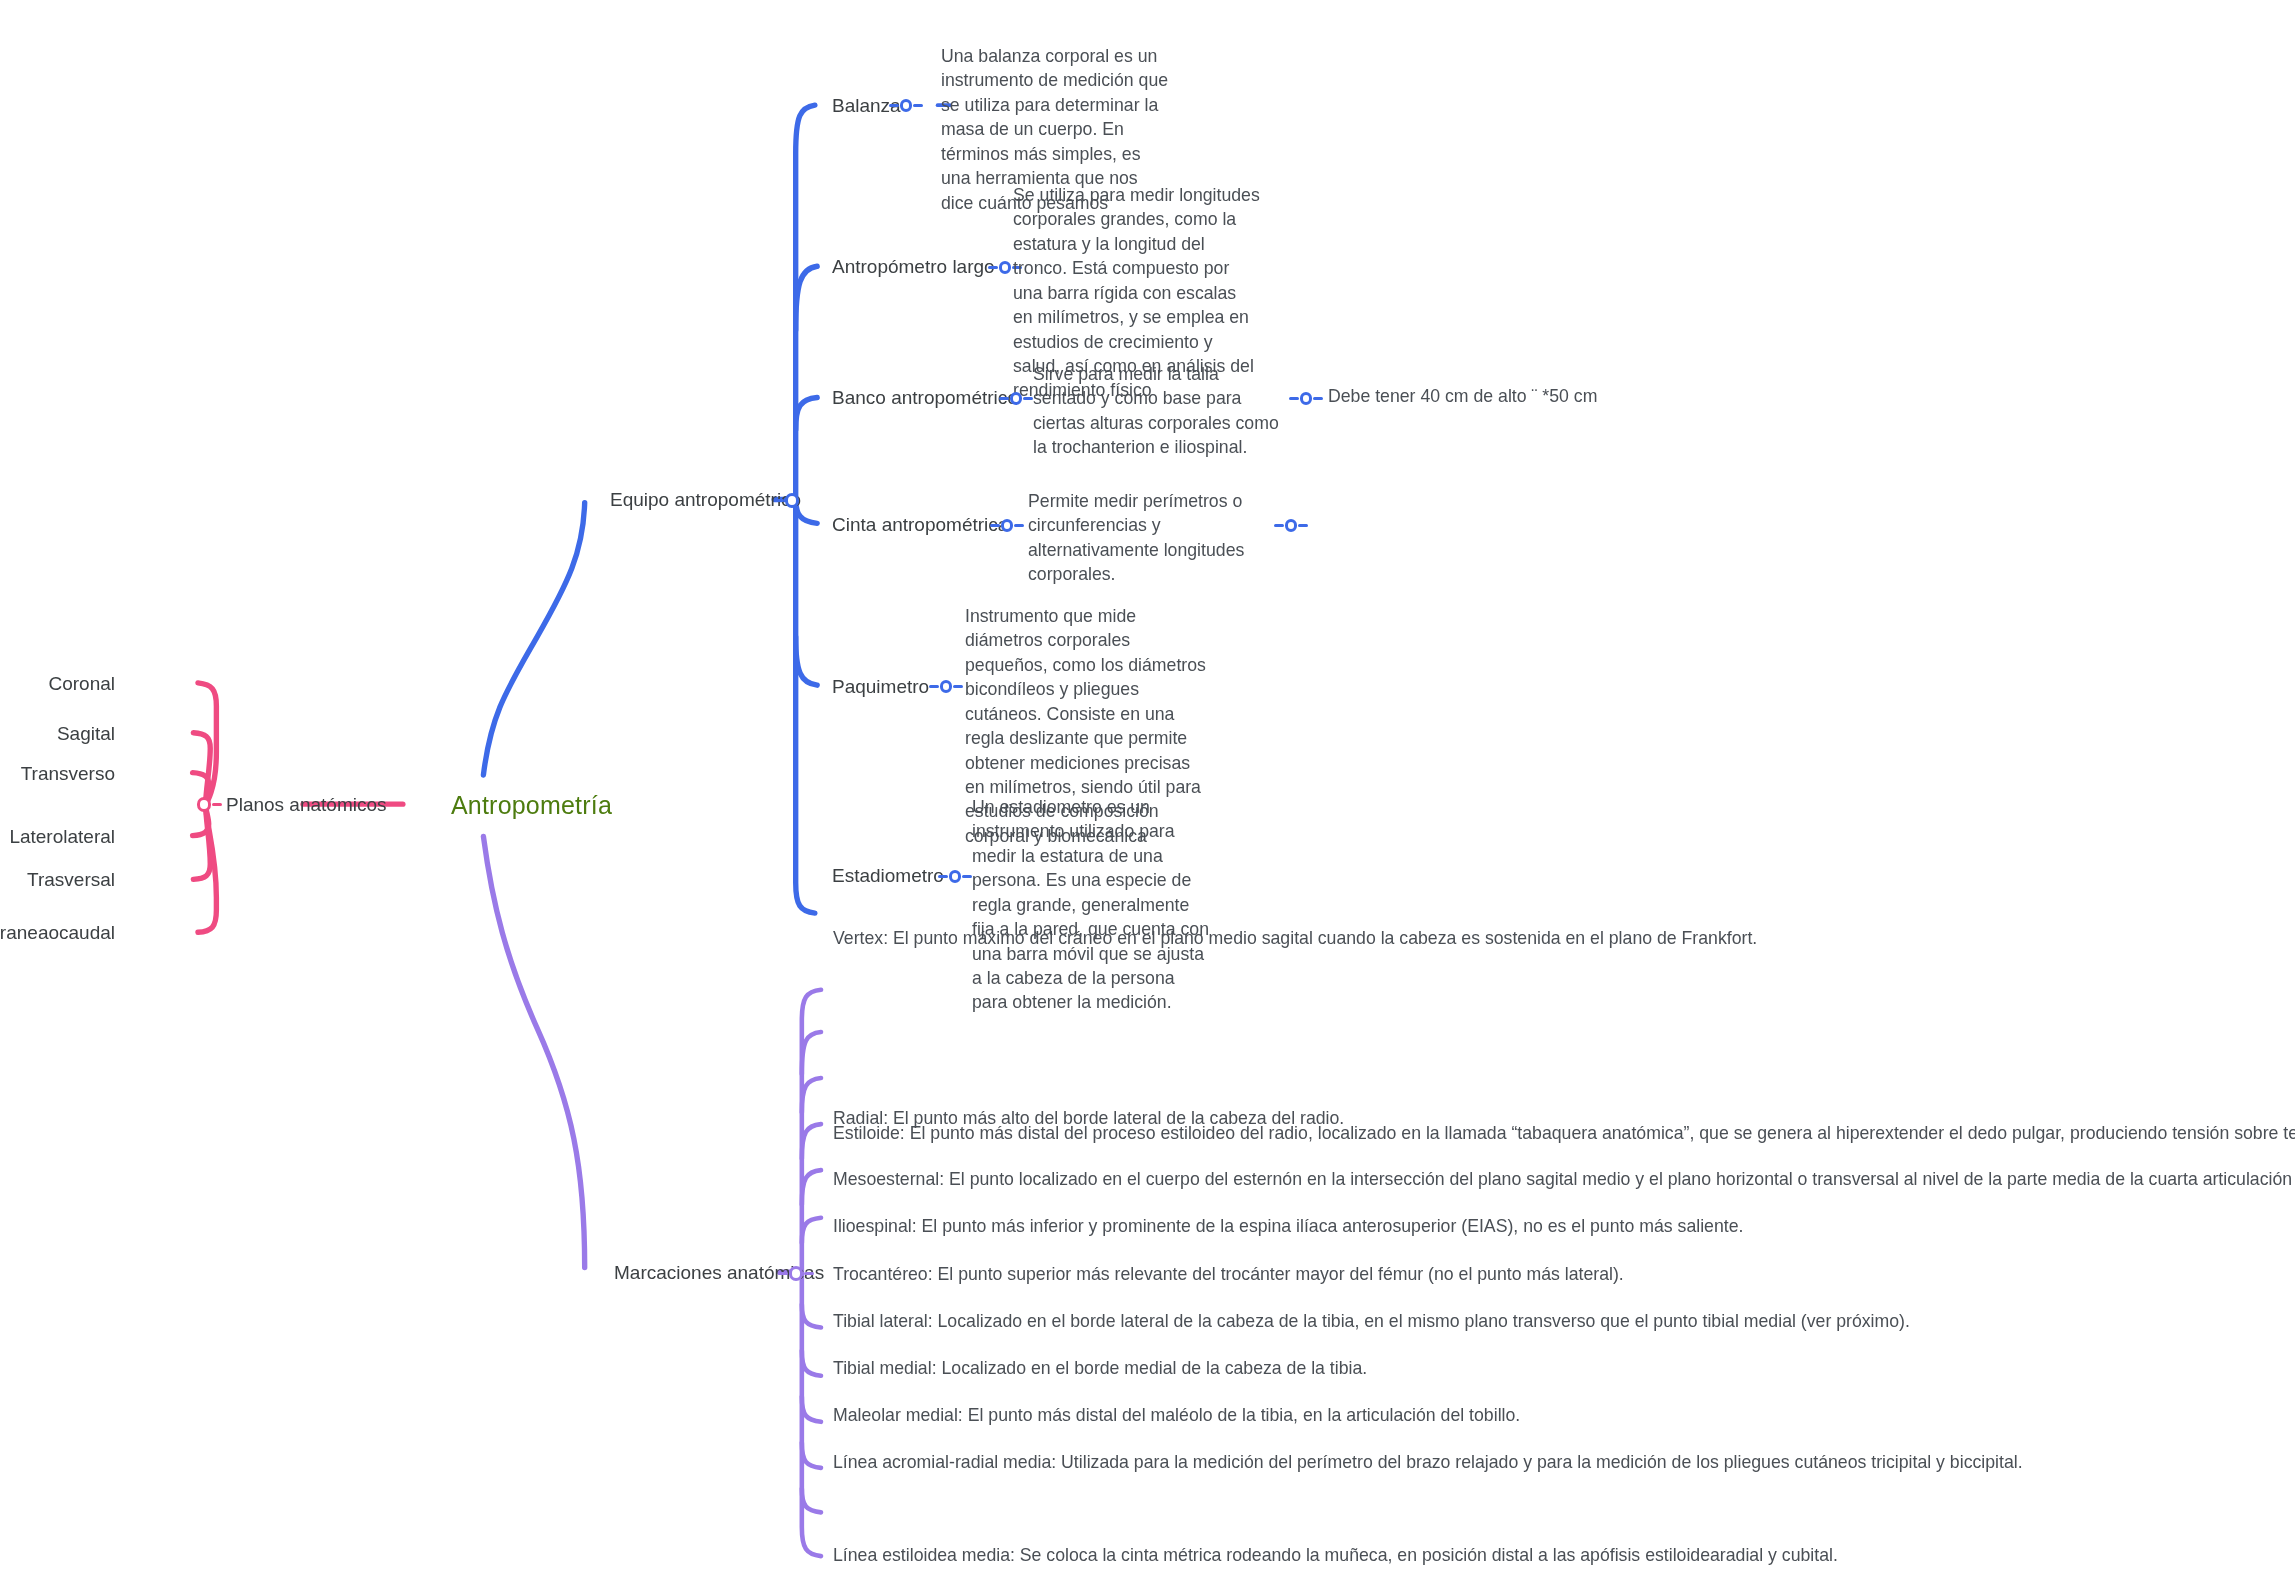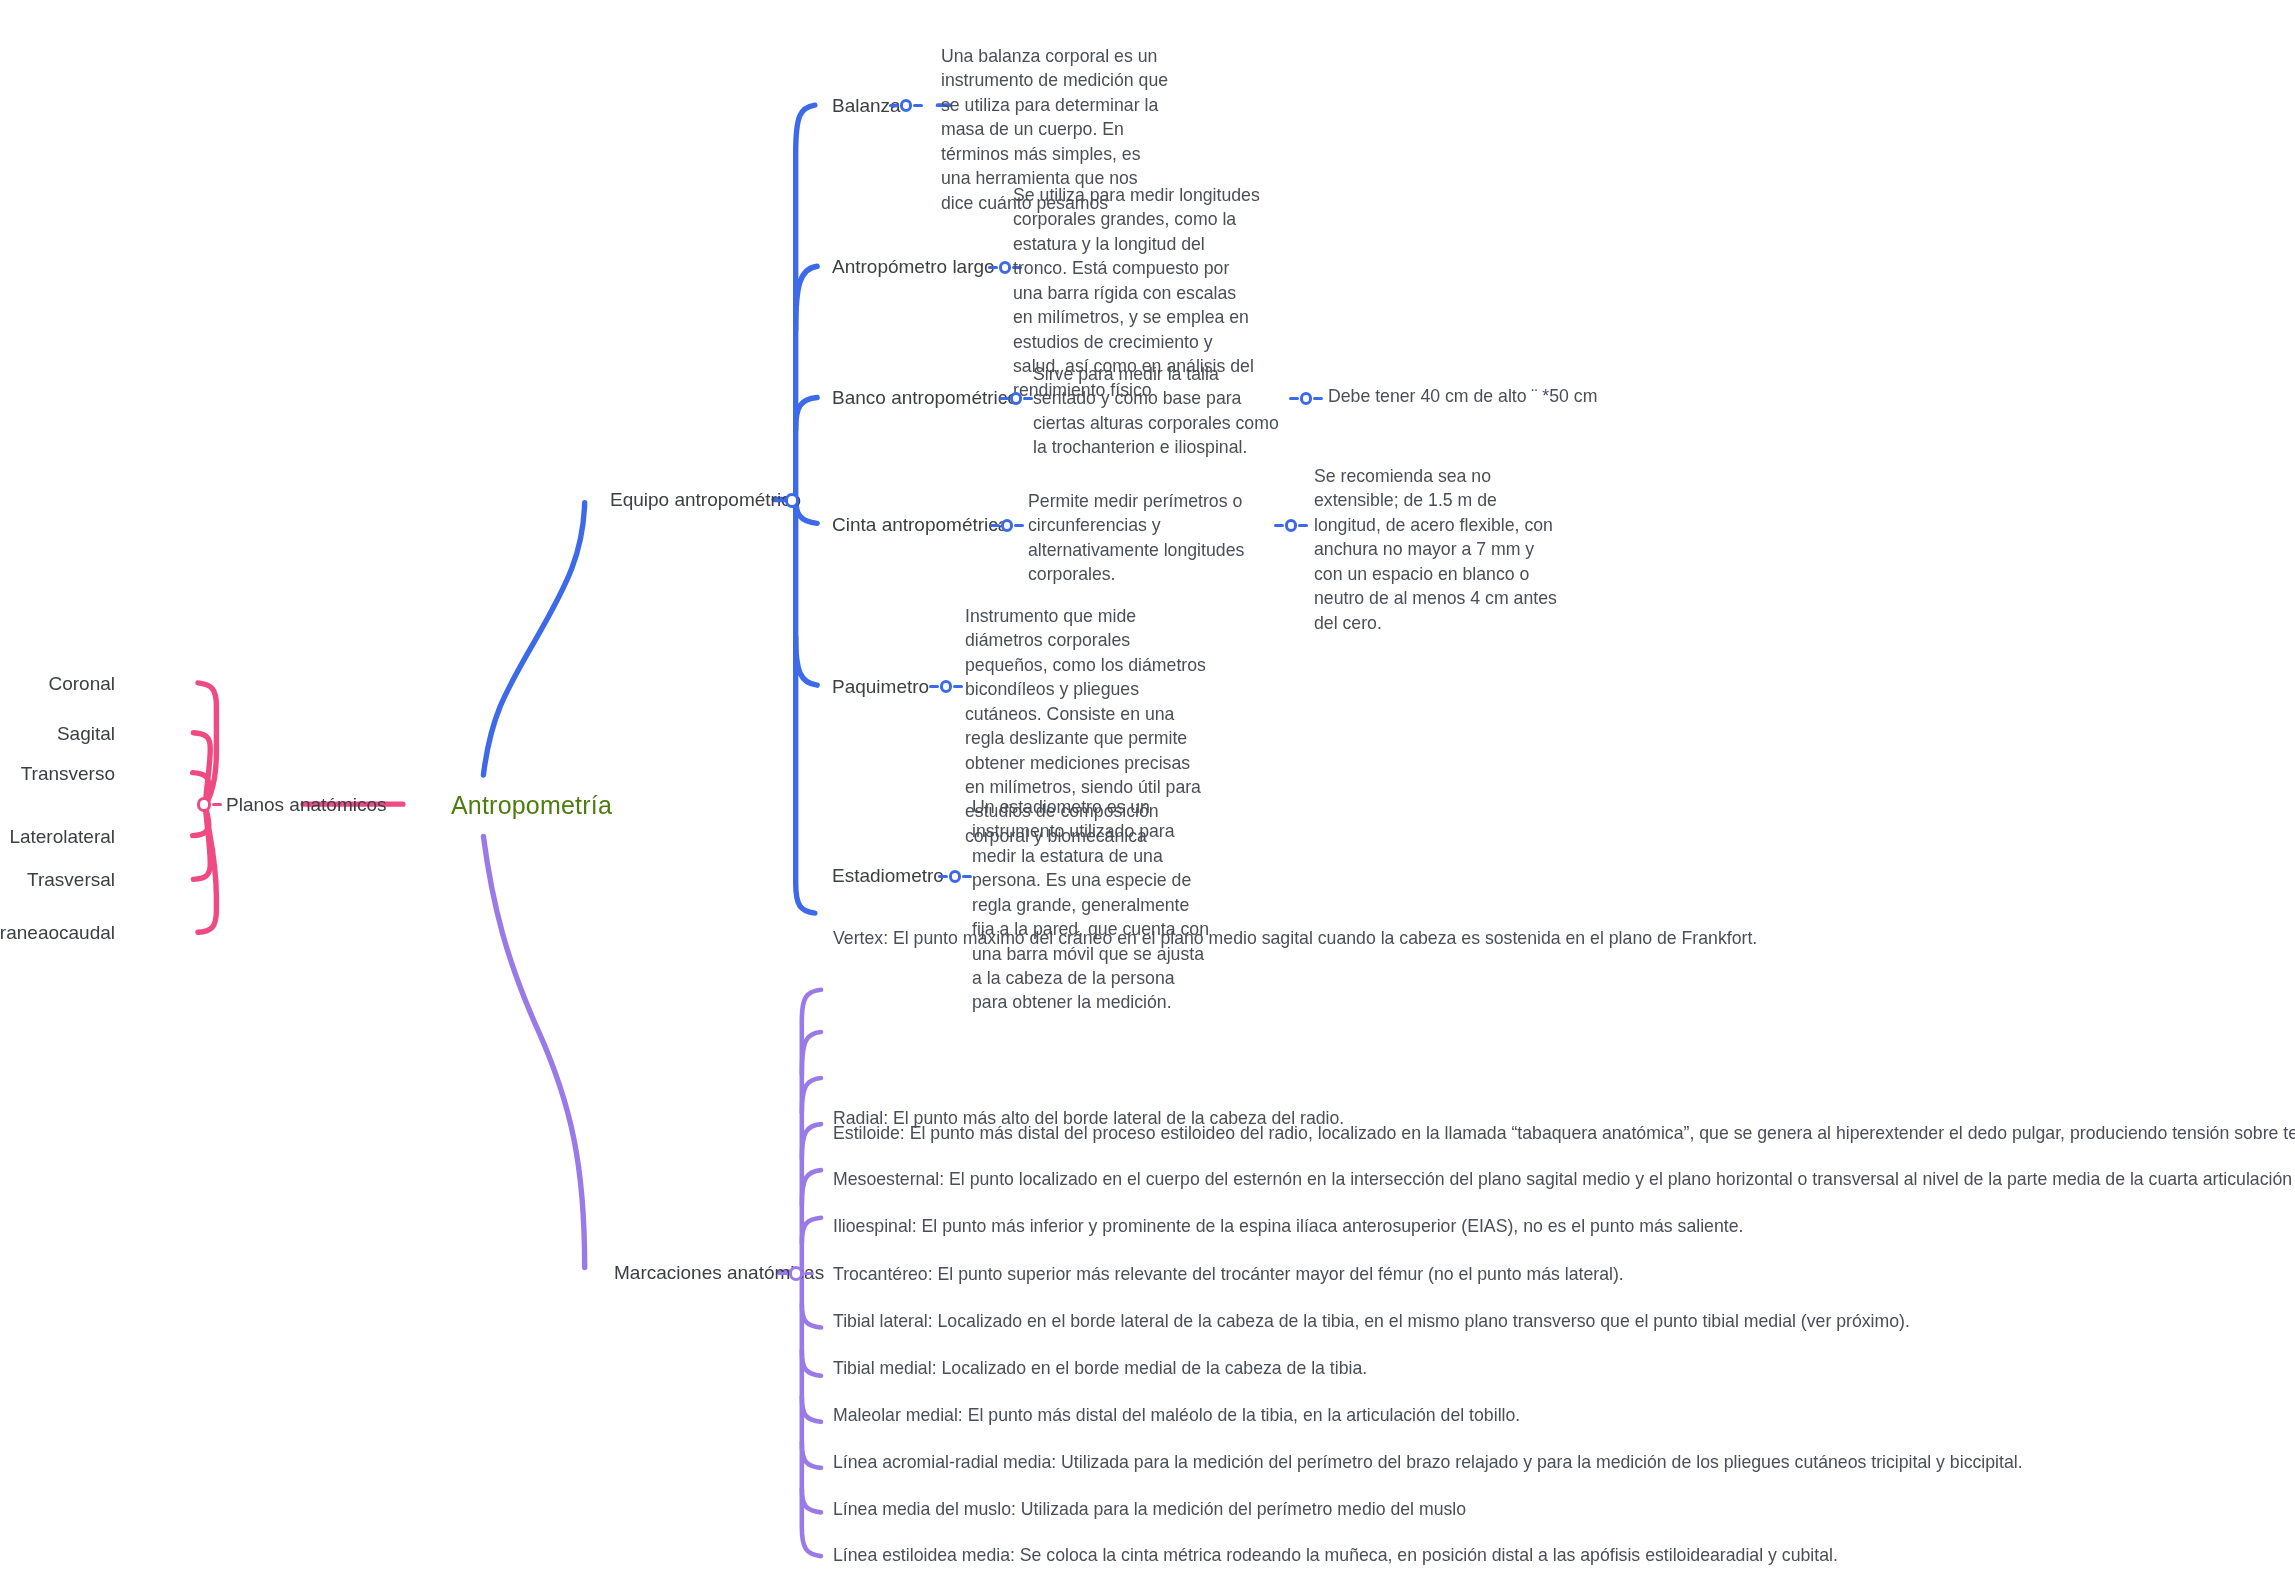--- a/index.html
+++ b/index.html
@@ -194,21 +194,20 @@
     <span class="stub"></span>
     <span class="ring"></span>
     <span class="stub"></span>
   </div>
   <div class="para wrapbox" style="left:1028px; top:489px; width:238px;">Permite medir perímetros o circunferencias y alternativamente longitudes corporales.</div>
   <div class="conn blue" style="left:1274px; top:517px;">
     <span class="stub"></span>
     <span class="ring"></span>
     <span class="stub"></span>
   </div>
-  <div class="para wrapbox" style="left:1314px; top:464px; width:250px;">Se recomienda sea no extensible; de 1.5 m de longitud, de acero flexible, con anchura no mayor a 7 mm y con un espacio en blanco o neutro de al menos 4 cm antes del cero.</div>
 
   <div class="node-label right" style="left:832px; top:677px;">Paquimetro</div>
   <div class="conn blue" style="left:929px; top:678px;">
     <span class="stub"></span>
     <span class="ring"></span>
     <span class="stub"></span>
   </div>
   <div class="para wrapbox" style="left:965px; top:604px; width:246px;">Instrumento que mide diámetros corporales pequeños, como los diámetros bicondíleos y pliegues cutáneos. Consiste en una regla deslizante que permite obtener mediciones precisas en milímetros, siendo útil para estudios de composición corporal y biomecánica</div>
 
   <div class="node-label right" style="left:832px; top:866px;">Estadiometro</div>
@@ -229,17 +228,16 @@
   <div class="leaf-line" style="left:833px; top:926px;">Vertex: El punto máximo del cráneo en el plano medio sagital cuando la cabeza es sostenida en el plano de Frankfort.</div>
   <div class="leaf-line" style="left:833px; top:1074px;margin-top:32px;">Radial: El punto más alto del borde lateral de la cabeza del radio.</div>
   <div class="leaf-line" style="left:833px; top:1121px;">Estiloide: El punto más distal del proceso estiloideo del radio, localizado en la llamada “tabaquera anatómica”, que se genera al hiperextender el dedo pulgar, produciendo tensión sobre tendones extensores de los dedos</div>
   <div class="leaf-line" style="left:833px; top:1167px;">Mesoesternal: El punto localizado en el cuerpo del esternón en la intersección del plano sagital medio y el plano horizontal o transversal al nivel de la parte media de la cuarta articulación condroesternal.</div>
   <div class="leaf-line" style="left:833px; top:1214px;">Ilioespinal: El punto más inferior y prominente de la espina ilíaca anterosuperior (EIAS), no es el punto más saliente.</div>
   <div class="leaf-line" style="left:833px; top:1262px;">Trocantéreo: El punto superior más relevante del trocánter mayor del fémur (no el punto más lateral).</div>
   <div class="leaf-line" style="left:833px; top:1309px;">Tibial lateral: Localizado en el borde lateral de la cabeza de la tibia, en el mismo plano transverso que el punto tibial medial (ver próximo).</div>
   <div class="leaf-line" style="left:833px; top:1356px;">Tibial medial: Localizado en el borde medial de la cabeza de la tibia.</div>
   <div class="leaf-line" style="left:833px; top:1403px;">Maleolar medial: El punto más distal del maléolo de la tibia, en la articulación del tobillo.</div>
   <div class="leaf-line" style="left:833px; top:1450px;">Línea acromial-radial media: Utilizada para la medición del perímetro del brazo relajado y para la medición de los pliegues cutáneos tricipital y biccipital.</div>
-  <div class="leaf-line" style="left:833px; top:1497px;">Línea media del muslo: Utilizada para la medición del perímetro medio del muslo</div>
   <div class="leaf-line" style="left:833px; top:1543px;">Línea estiloidea media: Se coloca la cinta métrica rodeando la muñeca, en posición distal a las apófisis estiloidearadial y cubital.</div>
 
 </div>
 
 
 </body></html>

